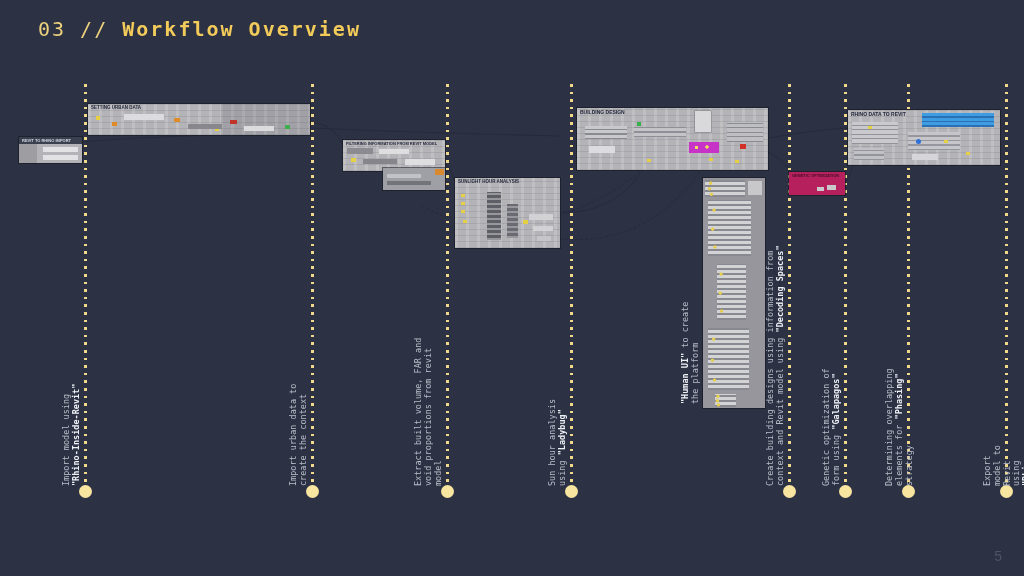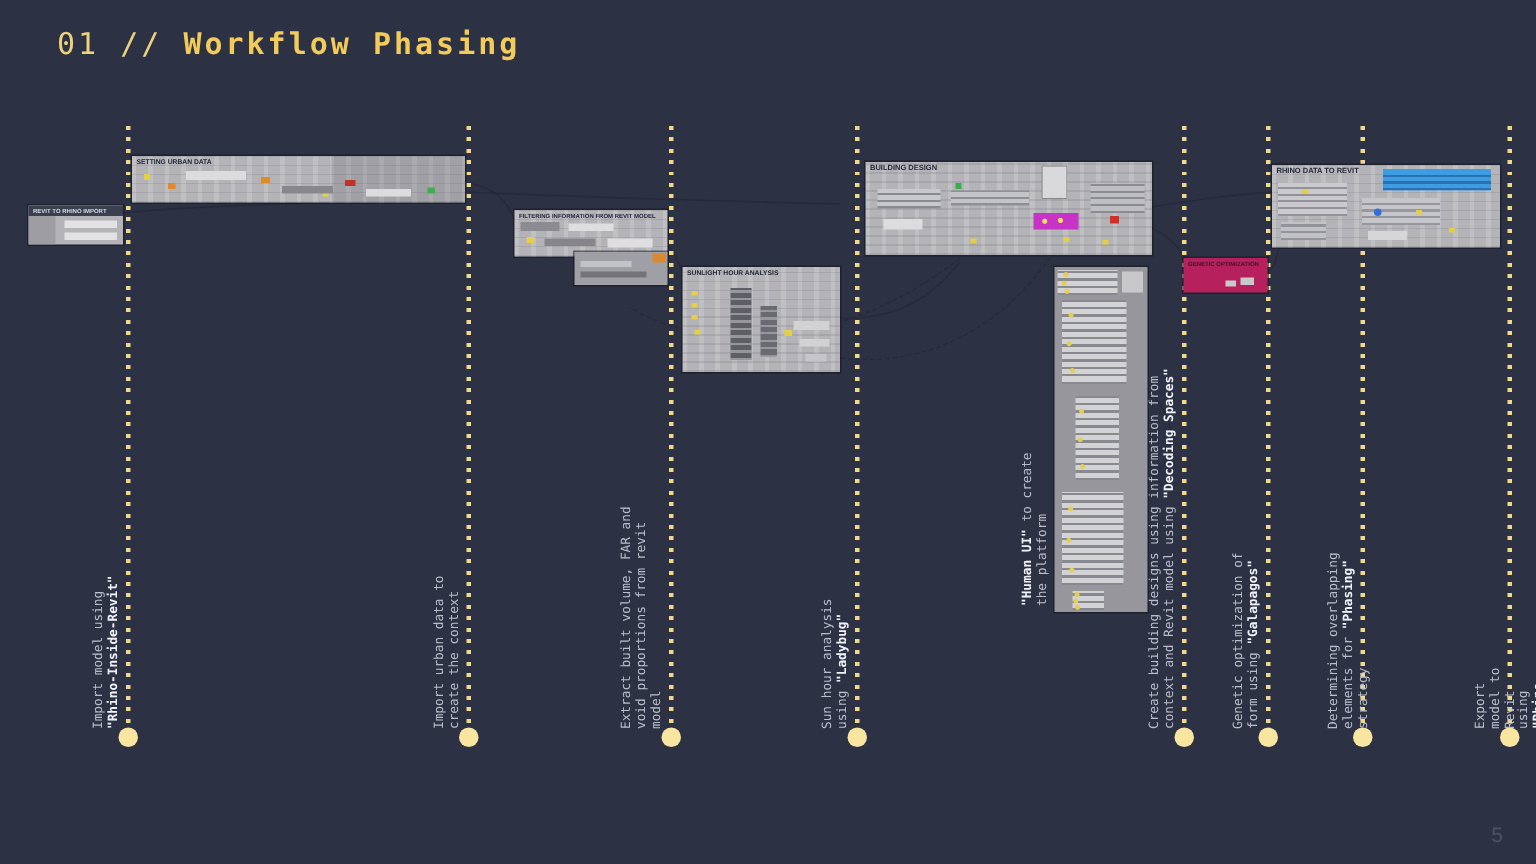--- a/index.html
+++ b/index.html
@@ -36,21 +36,21 @@
   .bar{background:#3a4050;color:#d6dae2;font-family:"Liberation Sans",sans-serif;font-weight:bold;}
   .pg{position:absolute;right:22px;bottom:12px;font-size:14px;color:#4d5364;font-family:"Liberation Sans",sans-serif;}
   svg.wires{position:absolute;left:0;top:0;}
 </style>
 </head>
 <body>
 
 <div class="slide">
 
   <div class="title">
-    <span class="pre">01 // </span><span class="main">Workflow Phasing</span>
+    <span class="pre">03 // </span><span class="main">Workflow Overview</span>
   </div>
 
   <svg class="wires" width="1024" height="576">
     <g stroke="#1f2330" stroke-width="0.9" fill="none" opacity="0.55">
       <path d="M310 122 C330 124 338 134 344 148"></path>
       <path d="M312 128 C400 132 480 134 560 136"></path>
       <path d="M82 142 C120 138 180 136 310 132"></path>
       <path d="M444 162 C450 168 452 174 456 184"></path>
       <path d="M560 212 C600 214 625 195 640 174"></path>
       <path d="M640 172 C560 235 470 235 420 205" stroke-dasharray="3 2"></path>

